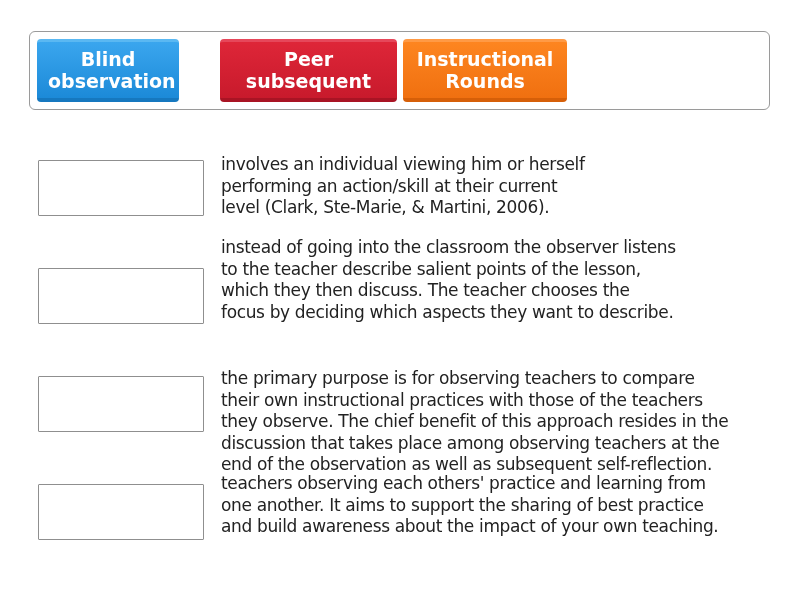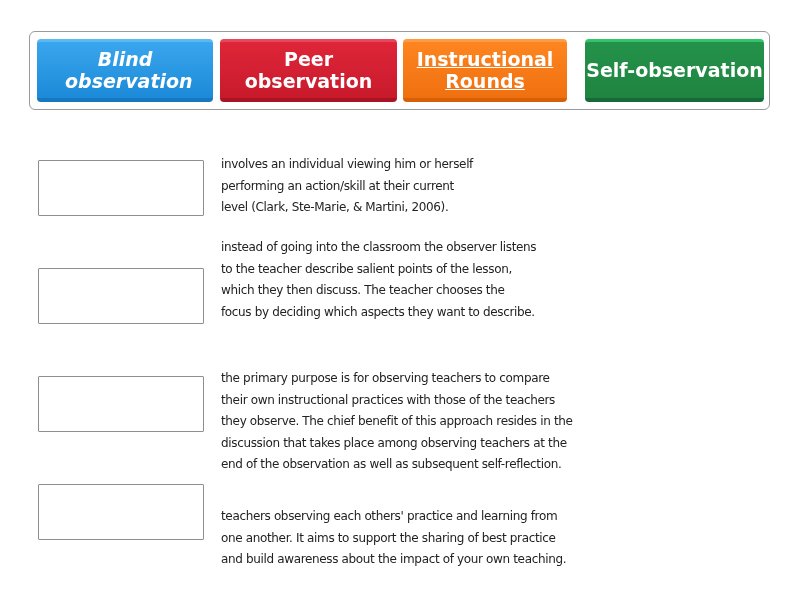--- a/index.html
+++ b/index.html
@@ -1,41 +1,38 @@
 <!DOCTYPE html>
 <html><head>
 <meta charset="utf-8">
 <style>
   html, body { margin:0; padding:0; }
   body { width:800px; height:600px; background:#ffffff; position:relative; overflow:hidden; font-family:"DejaVu Sans", sans-serif; }
   .bank { position:absolute; left:29px; top:31px; width:741px; height:79px; border:1px solid #9a9a9a; border-radius:6px; box-sizing:border-box; background:#fff; }
   .tile { position:absolute; top:7px; height:63px; border-radius:4px; color:#fff; font-weight:bold; font-size:19px; line-height:22px; text-align:center; display:flex; align-items:center; justify-content:center; box-sizing:border-box; cursor:grab; }
   .tile span { display:block; }
-  .t0 { left:7px; width:176px; background:linear-gradient(#3aa6ee,#1c8ad8); border-top:3px solid #5ab8f2; border-bottom:4px solid #1678bf;font-style:italic; }
+  .t0 { left:7px; width:142px; background:linear-gradient(#3aa6ee,#1c8ad8); border-top:3px solid #5ab8f2; border-bottom:4px solid #1678bf; }
   .t1 { left:190px; width:177px; background:linear-gradient(#de2638,#c81a2c); border-top:3px solid #e6475a; border-bottom:4px solid #a91424; }
-  .t2 { left:373px; width:164px; background:linear-gradient(#fd8520,#f07010); border-top:3px solid #ff9a45; border-bottom:4px solid #d65f08;text-decoration:underline; }
+  .t2 { left:373px; width:164px; background:linear-gradient(#fd8520,#f07010); border-top:3px solid #ff9a45; border-bottom:4px solid #d65f08; }
   .t3 { left:555px; width:179px; background:linear-gradient(#24924a,#1f8440); border-top:3px solid #34c46a; border-bottom:4px solid #17693a; }
   .slot { position:absolute; left:38px; width:166px; height:56px; border:1px solid #8f8f8f; box-sizing:border-box; background:#fff; border-radius:1px; }
-  .desc { position:absolute; left:221px; font-size:12px; line-height:21.5px; color:#222; white-space:pre; font-family:"DejaVu Sans", sans-serif; letter-spacing:-0.35px; }
+  .desc { position:absolute; left:221px; font-size:17px; line-height:21.5px; color:#222; white-space:pre; font-family:"DejaVu Sans", sans-serif; letter-spacing:-0.35px; }
 </style>
 </head>
 <body>
 
 <div class="bank">
   <div class="tile t0">
       <span style="width:120px">Blind observation</span>
     </div>
   <div class="tile t1">
-      <span style="width:130px">Peer observation</span>
+      <span style="width:130px">Peer subsequent</span>
     </div>
   <div class="tile t2">
       <span style="width:140px">Instructional Rounds</span>
-    </div>
-  <div class="tile t3">
-      <span>Self-observation</span>
     </div>
 </div>
 
 <div class="slot" style="top:160px"></div>
 <div class="desc" style="top:154px">involves an individual viewing him or herself
 performing an action/skill at their current
 level (Clark, Ste-Marie, &amp; Martini, 2006).</div>
 
 <div class="slot" style="top:268px"></div>
 <div class="desc" style="top:237px">instead of going into the classroom the observer listens
@@ -44,15 +41,15 @@
 focus by deciding which aspects they want to describe.</div>
 
 <div class="slot" style="top:376px"></div>
 <div class="desc" style="top:368px">the primary purpose is for observing teachers to compare
 their own instructional practices with those of the teachers
 they observe. The chief benefit of this approach resides in the
 discussion that takes place among observing teachers at the
 end of the observation as well as subsequent self-reflection.</div>
 
 <div class="slot" style="top:484px"></div>
-<div class="desc" style="top:506px">teachers observing each others' practice and learning from
+<div class="desc" style="top:473px">teachers observing each others' practice and learning from
 one another. It aims to support the sharing of best practice
 and build awareness about the impact of your own teaching.</div>
 
 </body></html>

